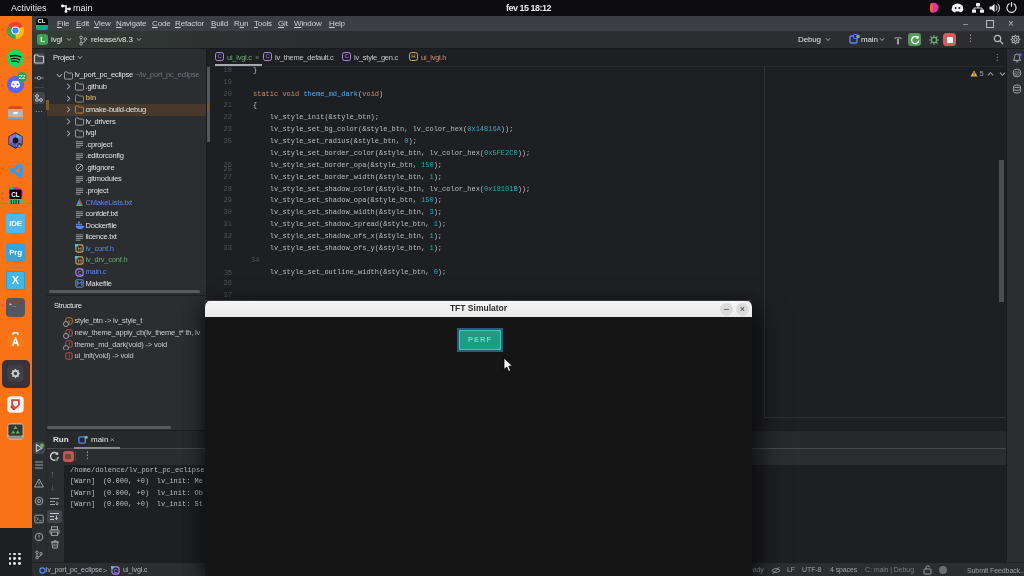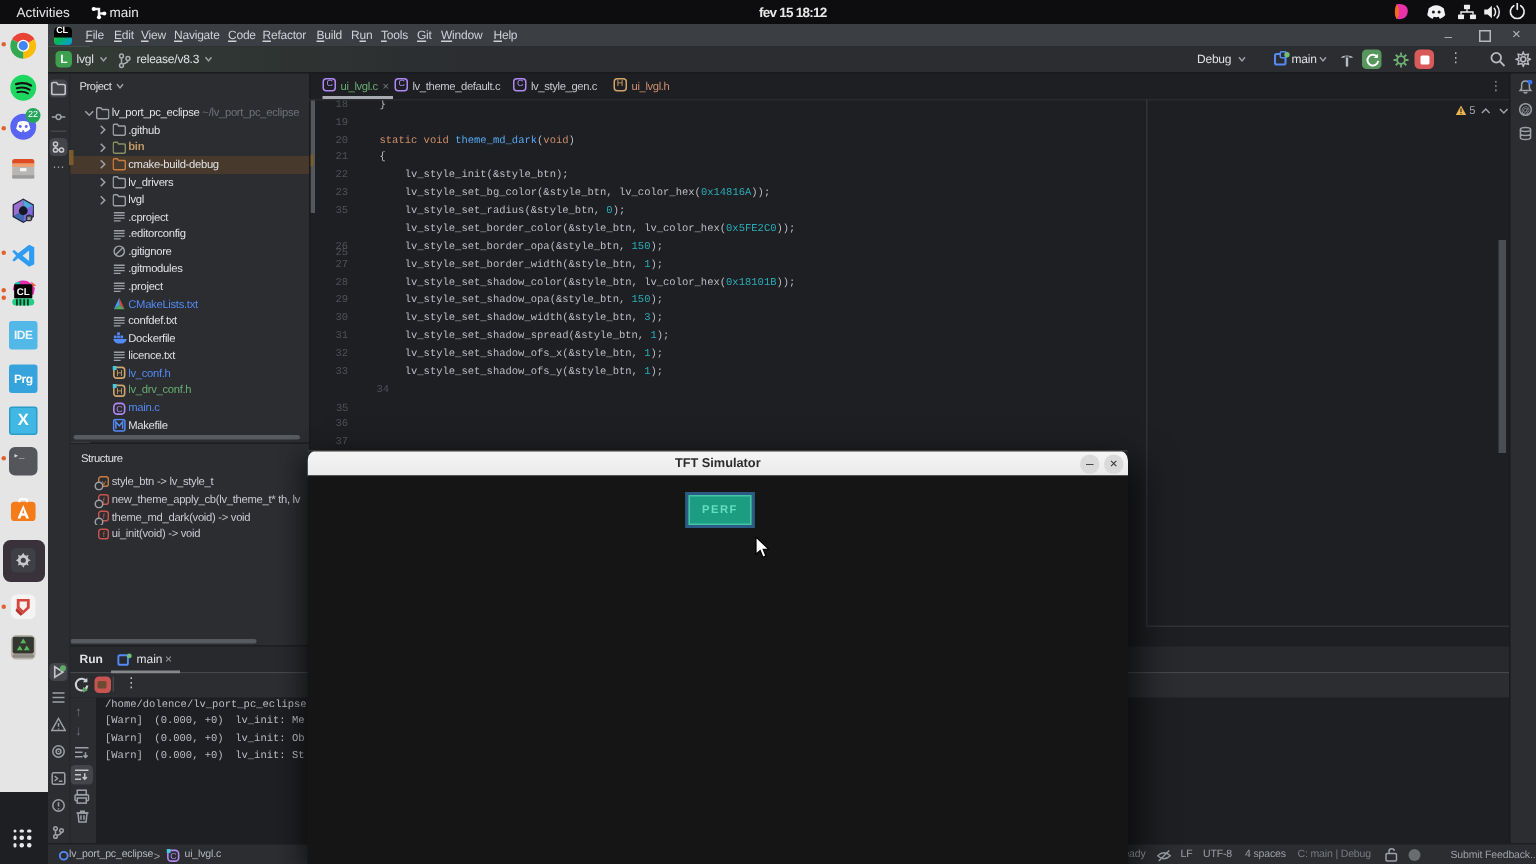--- a/index.html
+++ b/index.html
@@ -3,21 +3,21 @@
 <meta charset="utf-8">
 <style>
   html,body{margin:0;padding:0;background:#000;}
   #screen{position:relative;width:1024px;height:576px;overflow:hidden;
     font-family:"Liberation Sans",sans-serif;background:#1e1f22;}
   .abs{position:absolute;}
   .abs>svg{display:block;}
   
   #topbar{left:0;top:0;width:1024px;height:16px;background:#0d0d0f;color:#e8e8e8;font-size:9.5px;}
   
-  #dock{left:0;top:16px;width:32px;height:512px;background:#e5e5e5;padding-left:28px;}
+  #dock{left:0;top:16px;width:32px;height:512px;background:#f97316;padding-left:28px;}
   
   #menubar{left:32px;top:16px;width:992px;height:15px;background:#3b3e43;color:#ced0d6;font-size:8px;letter-spacing:-0.15px;}
   .mitem{position:absolute;top:3px;}
   .mitem u{text-decoration-thickness:0.5px;text-underline-offset:1px;}
   #toolbar{left:32px;top:31px;width:992px;height:17px;background:#2b2d30;color:#dfe1e5;font-size:8px;letter-spacing:-0.15px;}
   #tabrow{left:46px;top:48px;width:978px;height:18px;background:#1e1f22;font-size:7.5px;letter-spacing:-0.25px;color:#9da0a6;}
   #stripe{left:32px;top:48px;width:14px;height:514px;background:#2b2d30;border-right:1px solid #1e1f22;}
   #projpanel{left:46px;top:48px;width:160px;height:247px;background:#2b2d30;font-size:7.5px;letter-spacing:-0.3px;color:#dfe1e5;}
   #structpanel{left:46px;top:295px;width:160px;height:135px;background:#2b2d30;border-top:1px solid #1e1f22;font-size:7.5px;letter-spacing:-0.3px;color:#c8cad0;}
   #runpanel{left:46px;top:430px;width:978px;height:132px;background:#1e1f22;border-top:1px solid #1e1f22;}
@@ -778,20 +778,21 @@
       <div class="abs" style="left:0;top:142.22px;width:26px;text-align:right;color:#4e5157;font-family:'Liberation Mono',monospace;font-size:7px;line-height:9.8px;">30</div>
       <div class="abs" style="left:47px;top:142.22px;width:750px;white-space:pre;font-family:'Liberation Mono',monospace;font-size:7px;line-height:9.8px;color:#bcbec4;">    lv_style_set_shadow_width(&amp;style_btn, <span class="num">3</span>);</div>
       <div class="abs" style="left:0;top:154.08px;width:26px;text-align:right;color:#4e5157;font-family:'Liberation Mono',monospace;font-size:7px;line-height:9.8px;">31</div>
       <div class="abs" style="left:47px;top:154.08px;width:750px;white-space:pre;font-family:'Liberation Mono',monospace;font-size:7px;line-height:9.8px;color:#bcbec4;">    lv_style_set_shadow_spread(&amp;style_btn, <span class="num">1</span>);</div>
       <div class="abs" style="left:0;top:165.94px;width:26px;text-align:right;color:#4e5157;font-family:'Liberation Mono',monospace;font-size:7px;line-height:9.8px;">32</div>
       <div class="abs" style="left:47px;top:165.94px;width:750px;white-space:pre;font-family:'Liberation Mono',monospace;font-size:7px;line-height:9.8px;color:#bcbec4;">    lv_style_set_shadow_ofs_x(&amp;style_btn, <span class="num">1</span>);</div>
       <div class="abs" style="left:0;top:177.79999999999998px;width:26px;text-align:right;color:#4e5157;font-family:'Liberation Mono',monospace;font-size:7px;line-height:9.8px;">33</div>
       <div class="abs" style="left:47px;top:177.79999999999998px;width:750px;white-space:pre;font-family:'Liberation Mono',monospace;font-size:7px;line-height:9.8px;color:#bcbec4;">    lv_style_set_shadow_ofs_y(&amp;style_btn, <span class="num">1</span>);</div>
       <div class="abs" style="left:0;top:189.66px;width:26px;text-align:left;color:#4e5157;font-family:'Liberation Mono',monospace;font-size:7px;line-height:9.8px;padding-left:45px;">34</div>
       <div class="abs" style="left:0;top:201.52px;width:26px;text-align:right;color:#4e5157;font-family:Liberation Sans, sans-serif;font-size:7px;line-height:9.8px;">35</div>
+      <div class="abs" style="left:47px;top:201.52px;width:750px;white-space:pre;font-family:'Liberation Mono',monospace;font-size:7px;line-height:9.8px;color:#bcbec4;">    lv_style_set_outline_width(&amp;style_btn, <span class="num">0</span>);</div>
       <div class="abs" style="left:0;top:213.38px;width:26px;text-align:right;color:#4e5157;font-family:'Liberation Mono',monospace;font-size:7px;line-height:9.8px;">36</div>
       <div class="abs" style="left:47px;top:213.38px;width:750px;white-space:pre;font-family:'Liberation Mono',monospace;font-size:7px;line-height:9.8px;color:#bcbec4;"></div>
       <div class="abs" style="left:0;top:225.23999999999998px;width:26px;text-align:right;color:#4e5157;font-family:'Liberation Mono',monospace;font-size:7px;line-height:9.8px;">37</div>
       <div class="abs" style="left:47px;top:225.23999999999998px;width:750px;white-space:pre;font-family:'Liberation Mono',monospace;font-size:7px;line-height:9.8px;color:#bcbec4;"></div>
       <div class="abs" style="left:764px;top:4px;width:100px;height:10px;">
         <svg width="8" height="7" viewBox="0 0 10 9">
           <path d="M5 0.5 L9.5 8.5 L0.5 8.5 Z" fill="#e8b64c"></path>
           <rect x="4.5" y="3" width="1" height="3" fill="#222"></rect>
           <rect x="4.5" y="6.8" width="1" height="1" fill="#222"></rect>
         </svg>

